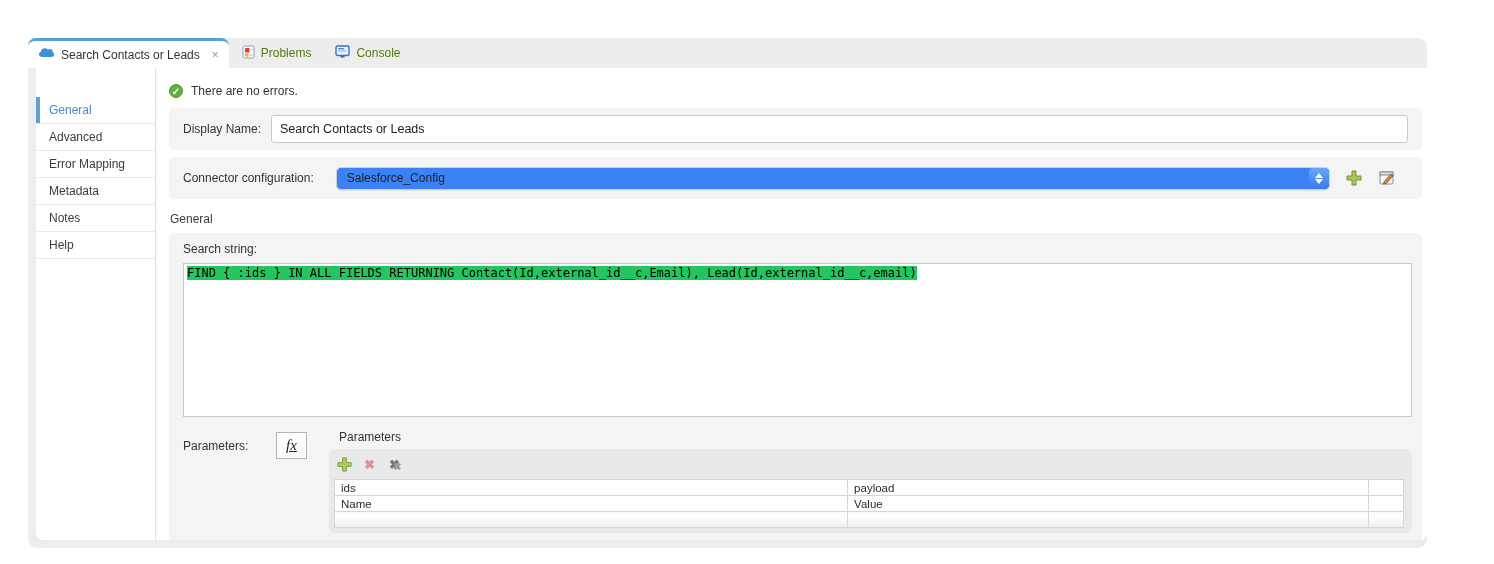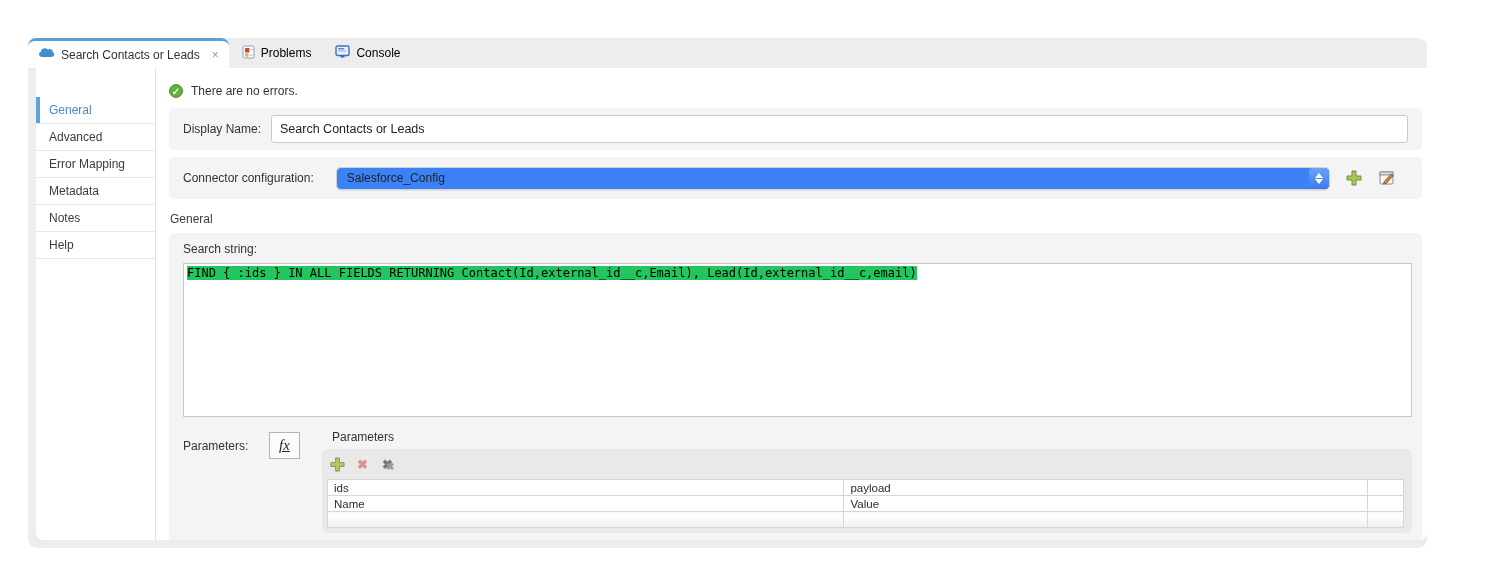--- a/index.html
+++ b/index.html
@@ -1,20 +1,20 @@
 <!DOCTYPE html>
 <html><head>
 <meta charset="utf-8">
 <style>
   * { box-sizing: border-box; margin: 0; padding: 0; }
   html,body { width:1494px; height:564px; background:#ffffff; font-family:"Liberation Sans",sans-serif; }
   .panel { position:absolute; left:28px; top:38px; width:1399px; height:510px; background:#ededed; border-radius:9px; }
   
   .tabbar { height:30px; display:flex; align-items:stretch; }
-  .tab { display:flex; align-items:center; gap:6px; padding:0 12px; font-size:12px; color:#000000; cursor:default; }
+  .tab { display:flex; align-items:center; gap:6px; padding:0 12px; font-size:12px; color:#4d7c0f; cursor:default; }
   .tab.active { background:#ffffff; border-top:3px solid #5b9fd8; border-radius:8px 8px 0 0; color:#333; padding:0 10px; }
   .tab-close { color:#9a9a9a; font-size:12px; margin-left:6px; }
   
   .pbody { display:flex; background:#ffffff; height:472px; margin-left:8px; border-radius:0 0 7px 7px; overflow:hidden; }
   .sidebar { width:120px; border-right:1px solid #e0e0e0; padding-top:29px; flex-shrink:0; }
   .side-item { position:relative; height:27px; line-height:26px; padding-left:13px; font-size:12px; color:#3c3c3c; border-bottom:1px solid #e8e8e8; }
   .side-item.active { color:#4d87c7; }
   .side-item.active::before { content:""; position:absolute; left:0; top:0; width:4px; height:100%; background:#62a1d8; }
   .content { flex:1; padding:0 5px 0 13px; overflow:hidden; }
   
@@ -31,21 +31,21 @@
   .combo-cap { width:20px; height:100%; background:linear-gradient(#6aa5f7,#3a79ec); border-radius:4px; display:flex; flex-direction:column; align-items:center; justify-content:center; gap:1px; }
   .combo-cap svg { display:block; }
   .iconbtn { margin-left:15px; width:18px; height:18px; display:flex; align-items:center; justify-content:center; }
   
   .general-panel { margin-top:7px; background:#f4f4f4; border-radius:6px; padding:9px 10px 12px 14px; }
   .sublabel { font-size:12px; color:#333; margin-bottom:7px; }
   .sql-area { height:154px; background:#ffffff; border:1px solid #c9c9c9; font-family:"DejaVu Sans Mono",monospace; font-size:12px; color:#000; padding:2px 3px; margin-right:0; }
   .sel-line { background:#22c55e; white-space:pre; }
   .params-row { margin-top:12px; display:flex; align-items:flex-start; }
   .params-label { font-size:12px; color:#333; padding-top:10px; width:70px; }
-  .fx-btn { width:31px; height:27px; margin-left:16px; margin-top:3px; background:#fbfbfb; border:1px solid #b3b3b3; font-family:"Liberation Serif",serif; font-style:italic; font-size:15px; color:#222; display:flex; align-items:center; justify-content:center;text-decoration:underline; }
+  .fx-btn { width:31px; height:27px; margin-left:23px; margin-top:3px; background:#fbfbfb; border:1px solid #b3b3b3; font-family:"Liberation Serif",serif; font-style:italic; font-size:15px; color:#222; display:flex; align-items:center; justify-content:center;text-decoration:underline; }
   .params-col { flex:1; margin-left:22px; }
   .params-heading { font-size:12px; color:#333; margin:1px 0 5px 10px; }
   .params-panel { background:#e9e9e9; border-radius:6px; padding:5px 8px 5px 5px; }
   .toolbar { display:flex; align-items:center; gap:8px; margin:2px 0 6px 2px; }
   .toolbar .tbtn { width:17px; height:17px; display:flex; align-items:center; justify-content:center; }
   table.params { width:100%; border-collapse:collapse; background:#fff; font-size:11.5px; color:#2b2b2b; table-layout:fixed; }
   table.params th, table.params td { border:1px solid #d6d6d6; padding:1.5px 6px; text-align:left; font-weight:normal; height:16px; overflow:hidden; white-space:nowrap; }
   table.params tr.empty td { background:linear-gradient(#ffffff,#f1f1f1); }
   .col-name { width:48%; } .col-value { width:48.7%; } .col-x { width:3.3%; }
   .xmark { font-weight:bold; font-size:13px; line-height:1; }

